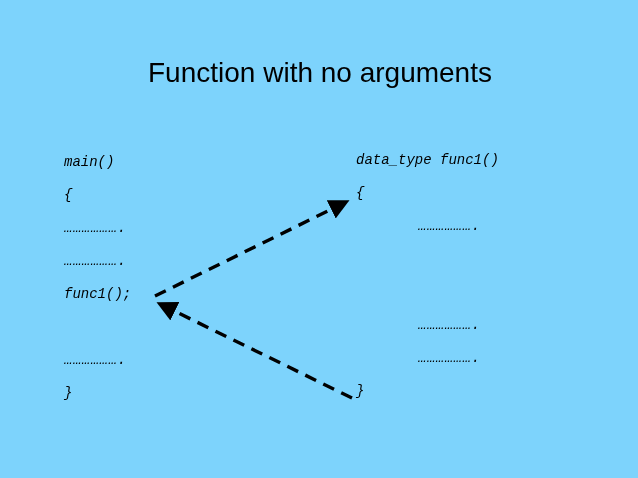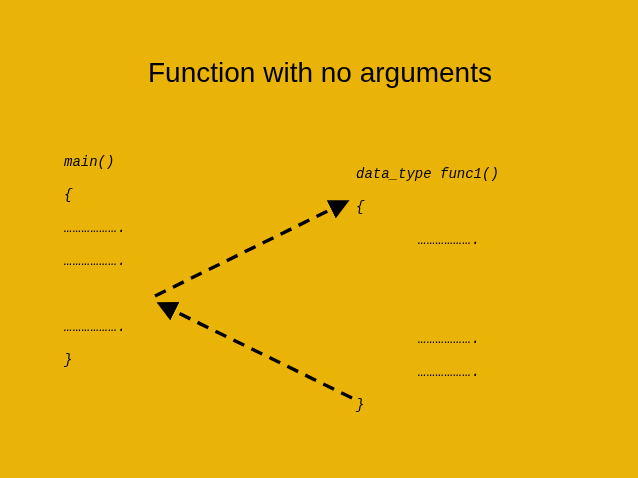--- a/index.html
+++ b/index.html
@@ -7,21 +7,21 @@
     padding: 0;
     background: #ffffff;
   }
   body {
     font-family: "Liberation Sans", sans-serif;
   }
   #slide {
     position: relative;
     width: 638px;
     height: 478px;
-    background: #eab308;
+    background: #7dd3fc;
     overflow: hidden;
   }
   .title {
     position: absolute;
     left: 60px;
     top: 55px;
     width: 520px;
     text-align: center;
     font-family: "Liberation Sans", sans-serif;
     font-size: 28px;
@@ -42,21 +42,21 @@
     font-weight: 400;
     color: #000000;
     white-space: nowrap;
   }
   #left-col {
     left: 64px;
     top: 146px;
   }
   #right-col {
     left: 356px;
-    top: 158px;
+    top: 144px;
   }
   .code-line {
     display: block;
     height: 33px;
     line-height: 33px;
   }
   .code-line.blank {
     visibility: hidden;
   }
   .code-line.dots {
@@ -81,20 +81,21 @@
 
   <div class="title">
     <span class="title-line">Function with no arguments</span>
   </div>
 
   <div id="left-col" class="code-col">
     <span class="code-line">main()</span>
     <span class="code-line">{</span>
     <span class="code-line dots">……………….</span>
     <span class="code-line dots">……………….</span>
+    <span class="code-line">func1();</span>
     <span class="code-line blank"></span>
     <span class="code-line dots">……………….</span>
     <span class="code-line">}</span>
   </div>
 
   <div id="right-col" class="code-col">
     <span class="code-line">data_type func1()</span>
     <span class="code-line">{</span>
     <span class="code-line dots indent">……………….</span>
     <span class="code-line blank"></span>

